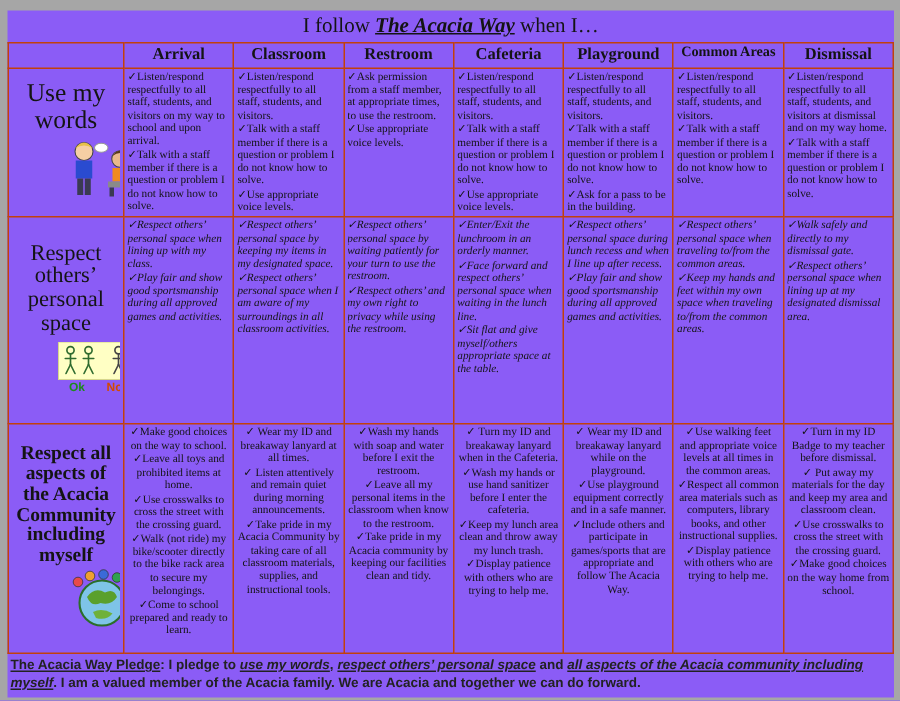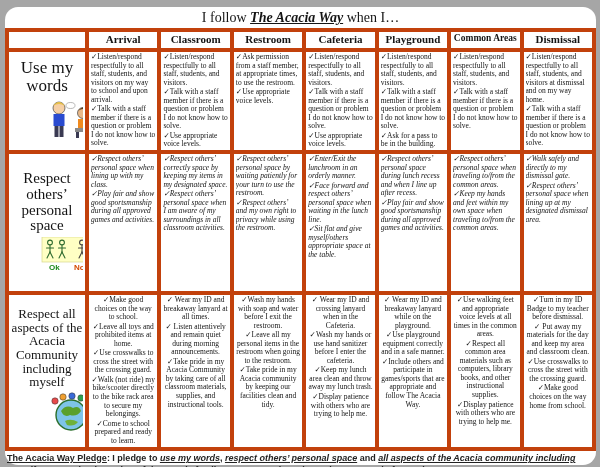--- a/index.html
+++ b/index.html
@@ -4,51 +4,50 @@
 <style>
   html,body{margin:0;padding:0;}
   body{
     width:600px;height:467px;overflow:hidden;position:relative;
     background:#a6a6a6;
     font-family:"Liberation Serif","DejaVu Serif",serif;
     color:#141414;
   }
   .page{
     position:absolute;left:5px;top:7px;right:4px;bottom:2px;
-    background:#ffffff;
-    border-radius:13px;
+    background:#8b5cf6;
   }
   .title{
     text-align:center;font-size:14px;height:21px;line-height:21px;
     white-space:nowrap;
   }
   .title .em{font-weight:bold;font-style:italic;text-decoration:underline;}
   table.matrix{
     border-collapse:collapse;table-layout:fixed;width:100%;
   }
   table.matrix th, table.matrix td{
-    border:4px solid #c2410c;vertical-align:top;padding:1px 2px 0 2px;
+    border:1px solid #c2410c;vertical-align:top;padding:1px 2px 0 2px;
     overflow:hidden;
   }
   th.colhead{
     font-size:11px;font-weight:bold;text-align:center;height:15px;
     padding:0;white-space:nowrap;overflow:hidden;
   }
   th.colhead.small{font-size:9.5px;margin-top:12px;}
   th.corner{width:72px;}
   .cellbox{font-size:7.5px;line-height:1.14;overflow:hidden;}
   .cellbox .bullet{margin:0 0 1px 0;}
   .r1 .cellbox{height:97px;}
   .r2 .cellbox{height:136px;font-style:italic;}
   .r3 .cellbox{height:151px;text-align:center;}
   td.rowlabel{text-align:center;padding:2px 1px 0 1px;}
   .labelbox{display:flex;flex-direction:column;align-items:center;justify-content:center;overflow:hidden;}
   .r1 .labelbox{height:97px;}
   .r2 .labelbox{height:136px;}
-  .r3 .labelbox{height:151px;}
+  .r3 .labelbox{height:151px;font-weight:bold;}
   .rl-text{line-height:1.05;}
   .r1 .rl-text{font-size:17px;}
   .r2 .rl-text{font-size:15px;}
   .r3 .rl-text{font-size:13px;}
   .rowicon{margin-top:3px;flex:0 0 auto;padding-left:47px;}
   .pledge{
     font-family:"Liberation Sans","DejaVu Sans",sans-serif;
     font-weight:bold;font-size:9px;line-height:1.3;
     padding:2px 2px 0 2px;color:#222;
   }
@@ -184,21 +183,21 @@
         </div>
       </td>
       <td>
             <div class="cellbox">
               <div class="bullet">✓Respect others’ personal space when lining up with my class.</div>
               <div class="bullet">✓Play fair and show good sportsmanship during all approved games and activities.</div>
             </div>
           </td>
       <td>
             <div class="cellbox">
-              <div class="bullet">✓Respect others’ correctly space by keeping my items in my designated space.</div>
+              <div class="bullet">✓Respect others’ personal space by keeping my items in my designated space.</div>
               <div class="bullet">✓Respect others’ personal space when I am aware of my surroundings in all classroom activities.</div>
             </div>
           </td>
       <td>
             <div class="cellbox">
               <div class="bullet">✓Respect others’ personal space by waiting patiently for your turn to use the restroom.</div>
               <div class="bullet">✓Respect others’ and my own right to privacy while using the restroom.</div>
             </div>
           </td>
       <td>
@@ -260,27 +259,27 @@
       <td>
             <div class="cellbox">
               <div class="bullet">✓ Wear my ID and breakaway lanyard at all times.</div>
               <div class="bullet">✓ Listen attentively and remain quiet during morning announcements.</div>
               <div class="bullet">✓Take pride in my Acacia Community by taking care of all classroom materials, supplies, and instructional tools.</div>
             </div>
           </td>
       <td>
             <div class="cellbox">
               <div class="bullet">✓Wash my hands with soap and water before I exit the restroom.</div>
-              <div class="bullet">✓Leave all my personal items in the restroom when going to the restroom.</div>
+              <div class="bullet">✓Leave all my personal items in the classroom when know to the restroom.</div>
               <div class="bullet">✓Take pride in my Acacia community by keeping our facilities clean and tidy.</div>
             </div>
           </td>
       <td>
             <div class="cellbox">
-              <div class="bullet">✓ Wear my ID and crossing lanyard when in the Cafeteria.</div>
+              <div class="bullet">✓ Turn my ID and breakaway lanyard when in the Cafeteria.</div>
               <div class="bullet">✓Wash my hands or use hand sanitizer before I enter the cafeteria.</div>
               <div class="bullet">✓Keep my lunch area clean and throw away my lunch trash.</div>
               <div class="bullet">✓Display patience with others who are trying to help me.</div>
             </div>
           </td>
       <td>
             <div class="cellbox">
               <div class="bullet">✓ Wear my ID and breakaway lanyard while on the playground.</div>
               <div class="bullet">✓Use playground equipment correctly and in a safe manner.</div>
               <div class="bullet">✓Include others and participate in games/sports that are appropriate and follow The Acacia Way.</div>

